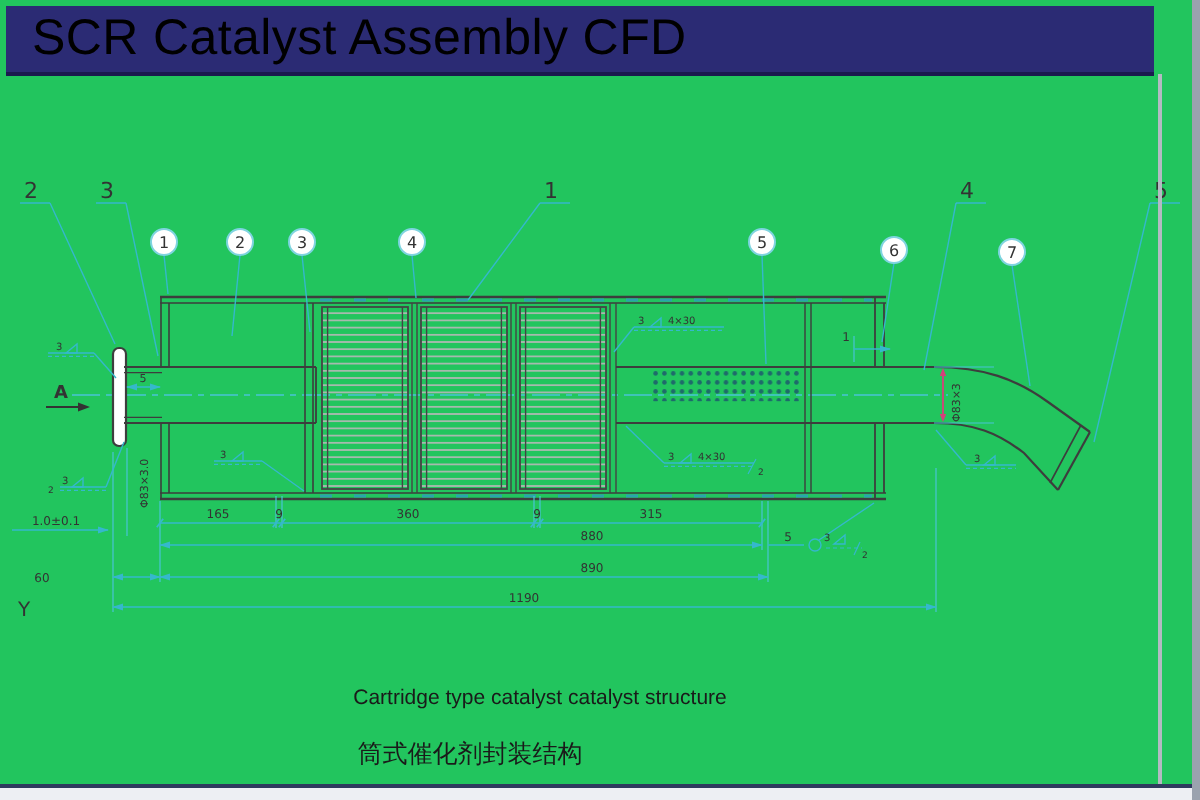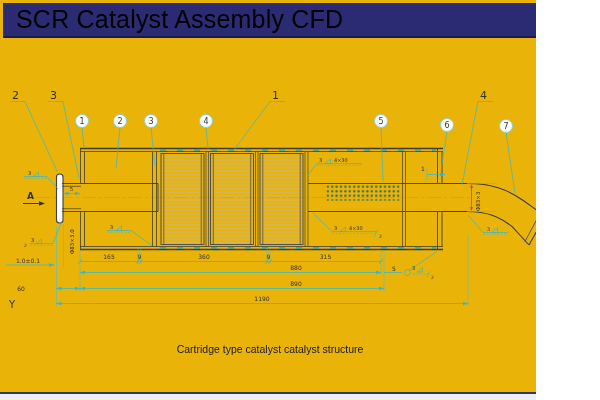--- a/index.html
+++ b/index.html
@@ -1,16 +1,16 @@
 <!DOCTYPE html>
 <html><head>
 <meta charset="utf-8">
 <style>
   html,body{margin:0;padding:0;background:#fff;}
-  .slide{position:relative;width:536px;height:400px;background:#eab308;overflow:hidden;
+  .slide{position:relative;width:600px;height:400px;background:#22c55e;overflow:hidden;
          font-family:"Liberation Sans", sans-serif;}
   .titlebar{position:absolute;left:3px;top:3px;width:574px;height:33px;background:#2b2b74;
             border-bottom:2px solid #1a1a4e;}
   .titlebar span{display:block;padding-left:13px;line-height:32px;font-size:25px;color:#000;
                  font-family:"Liberation Sans", sans-serif;letter-spacing:0.2px;}
   .drawing{position:absolute;left:0;top:0;width:600px;height:400px;}
   .caption-en{position:absolute;left:130px;top:343px;width:280px;text-align:center;
               font-size:10.5px;color:#1a1a1a;}
   .caption-zh{position:absolute;left:175px;top:369px;width:120px;text-align:center;
               font-size:12.5px;color:#1a1a1a;font-family:"DejaVu Sans", sans-serif;}
@@ -253,18 +253,19 @@
       <g>
           <text x="577" y="99" font-size="11" fill="#222">5</text>
           <path d="M575,101.5 H590 M575,101.5 L547,221" stroke="#35b8cc" stroke-width="0.7" fill="none"></path>
         </g>
     </g>
 
     <text x="9" y="308" font-size="10" fill="#98a0a8">Y</text>
   </svg>
 
   <div class="caption-en">Cartridge type catalyst catalyst structure</div>
+  <div class="caption-zh">筒式催化剂封装结构</div>
 
   <div class="edge-inner"></div>
   <div class="edge-bottom"></div>
   <div class="edge-under"></div>
   <div class="edge-right"></div>
 </div>
 
 </body></html>

